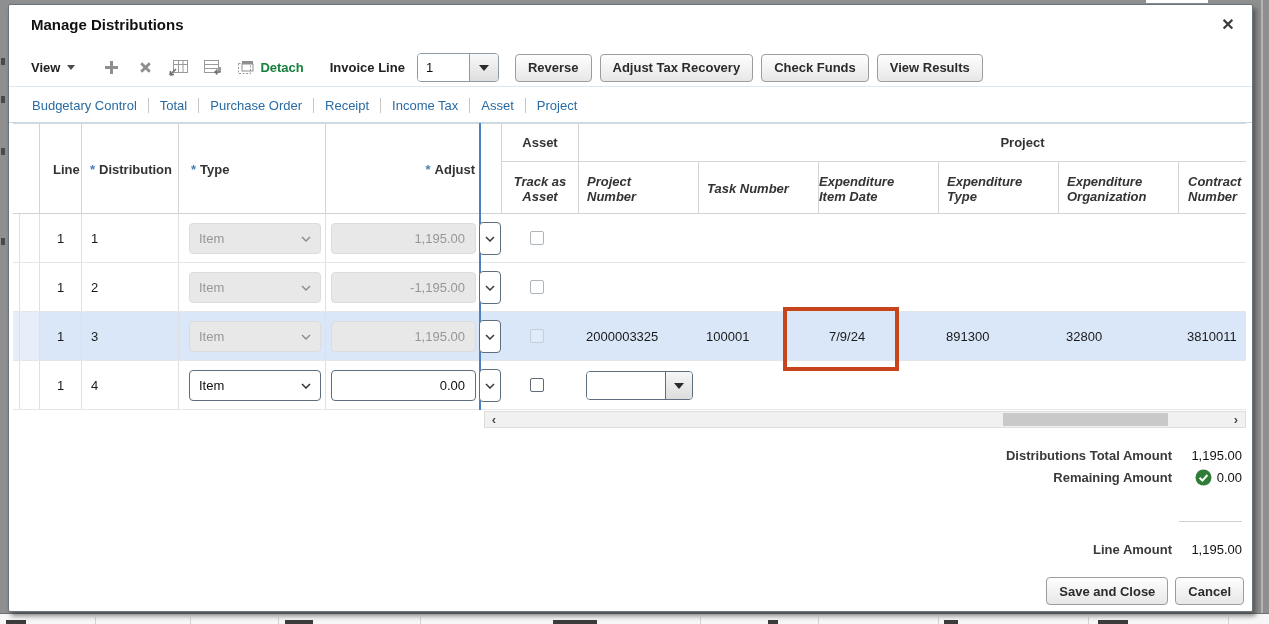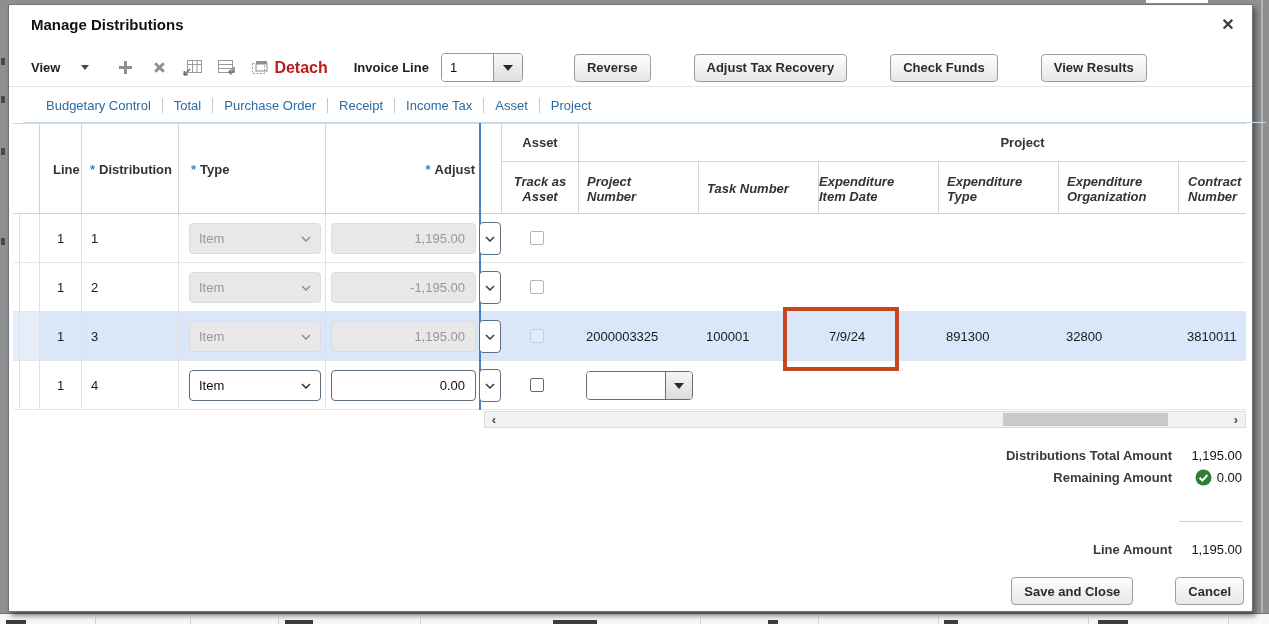--- a/index.html
+++ b/index.html
@@ -25,38 +25,38 @@
   .dialog { position:absolute; left:8px; top:4px; width:1245px; height:608px;
     background:#ffffff; border:1px solid #67757f; border-radius:2px;
     box-shadow:3px 4px 5px rgba(40,40,40,.55); }
   .dlg-title { position:absolute; left:22px; top:11px; font-size:15px; font-weight:bold; color:#111; }
   .dlg-close { position:absolute; right:14px; top:10px; width:20px; height:20px;
     font-size:16px; font-weight:bold; color:#3c3c3c; text-align:center; line-height:20px; cursor:pointer; }
 
   
   .toolbar { position:absolute; left:0; top:44px; width:100%; height:38px;
     display:flex; align-items:center; padding-left:22px; border-bottom:1px solid #dde7f0; }
-  .view-menu { display:flex; align-items:center; gap:21px; margin-right:26px; cursor:pointer; }
+  .view-menu { display:flex; align-items:center; gap:7px; margin-right:26px; cursor:pointer; }
   .view-menu .lbl { font-weight:bold; font-size:13px; color:#222; }
   .caret-down { width:0; height:0; border-left:4px solid transparent; border-right:4px solid transparent; border-top:5px solid #4a4a4a; }
   .tb-ico { display:flex; align-items:center; justify-content:center; width:20px; height:20px; margin-right:14px; cursor:pointer; }
   .detach-wrap { display:flex; align-items:center; gap:6px; margin-right:26px; cursor:pointer; }
-  .detach-wrap .lbl { font-weight:bold; font-size:16px; color:#b91c1c; }
+  .detach-wrap .lbl { font-weight:bold; font-size:13px; color:#15803d; }
   .inv-label { font-weight:bold; font-size:13px; color:#222; margin-right:12px; }
   .combo { display:flex; height:29px; border:1px solid #8d99a3; border-radius:4px; overflow:hidden; background:#fff; margin-right:16px; }
   .combo-input { width:51px; padding-left:8px; display:flex; align-items:center; font-size:13px; color:#111; background:#fff; }
   .combo-btn { width:29px; background:linear-gradient(#f8f8f8,#dedede); border-left:1px solid #8d99a3;
     display:flex; align-items:center; justify-content:center; cursor:pointer; }
   .tri-down { width:0; height:0; border-left:5px solid transparent; border-right:5px solid transparent; border-top:6px solid #2b2b2b; }
   .btn { height:28px; padding:0 12px; margin-right:8px; background:linear-gradient(#fefefe,#e7e7e7);
     border:1px solid #9d9d9d; border-radius:4px; font-family:"Liberation Sans",sans-serif;
-    font-size:13px; font-weight:bold; color:#2b2b2b; cursor:pointer;margin-left:35px; }
-
-  
-  .subtabs { position:absolute; left:14px; top:83px; width:100%; height:35px;
+    font-size:13px; font-weight:bold; color:#2b2b2b; cursor:pointer; }
+
+  
+  .subtabs { position:absolute; left:0; top:83px; width:100%; height:35px;
     display:flex; align-items:center; padding-left:12px; border-bottom:1px solid #c3d8ea; }
   .subtab { padding:0 11px; font-size:13px; color:#2a6ba2; cursor:pointer; white-space:nowrap; }
   .tabsep { width:1px; height:15px; background:#c6c6c6; }
 
   
   .table-area { position:absolute; left:4px; top:118px; width:1233px; height:287px; }
   .thead { position:absolute; left:0; top:0; width:100%; height:91px;
     border-top:1px solid #d8d8d8; border-bottom:1px solid #cdd3d8; }
   .th, .th-sub, .th-group { position:absolute; display:flex; align-items:center;
     font-weight:bold; font-size:13px; color:#333; line-height:15px; }

